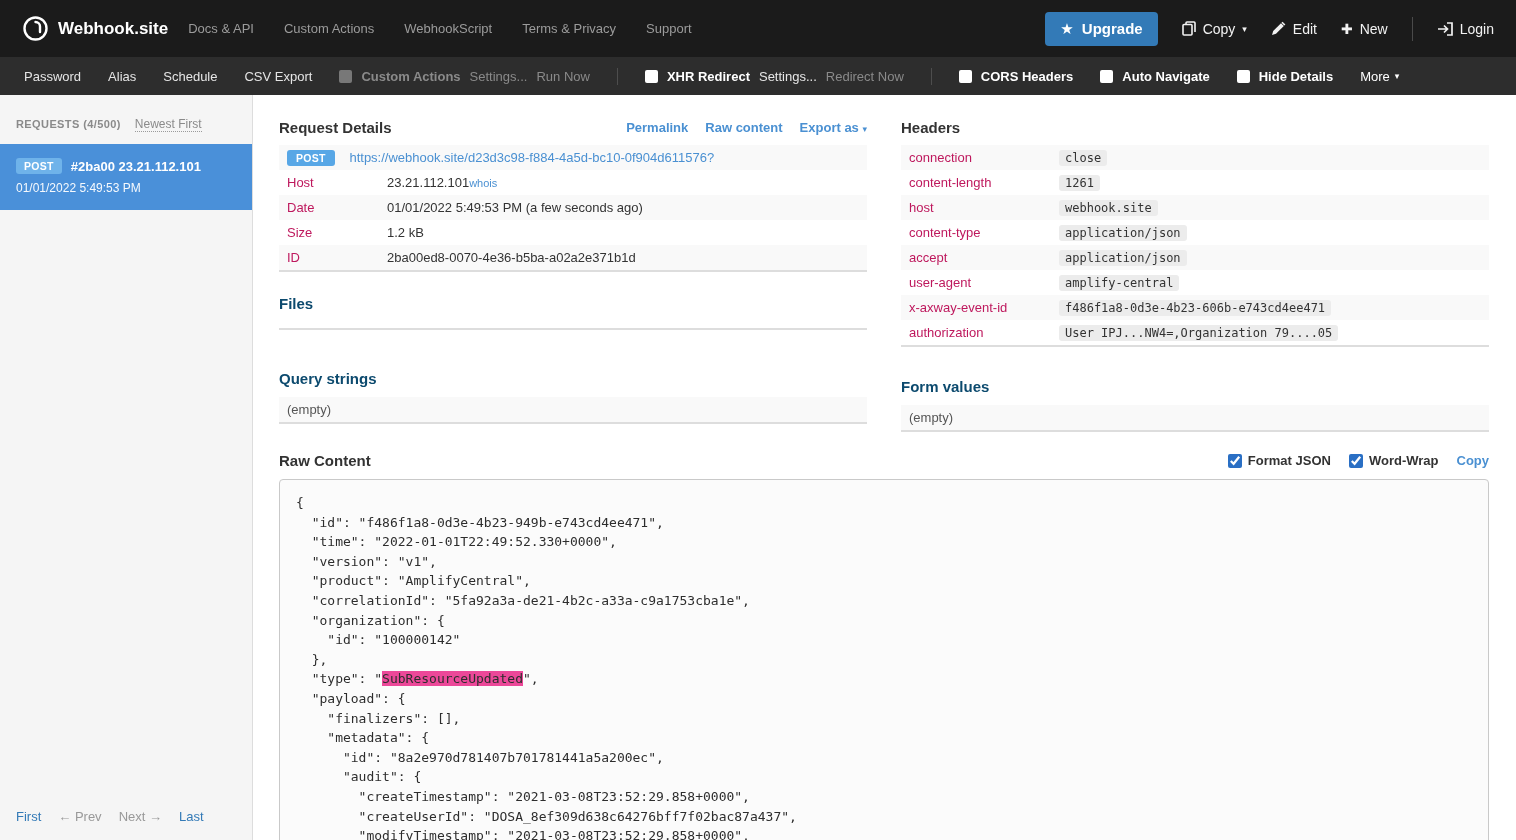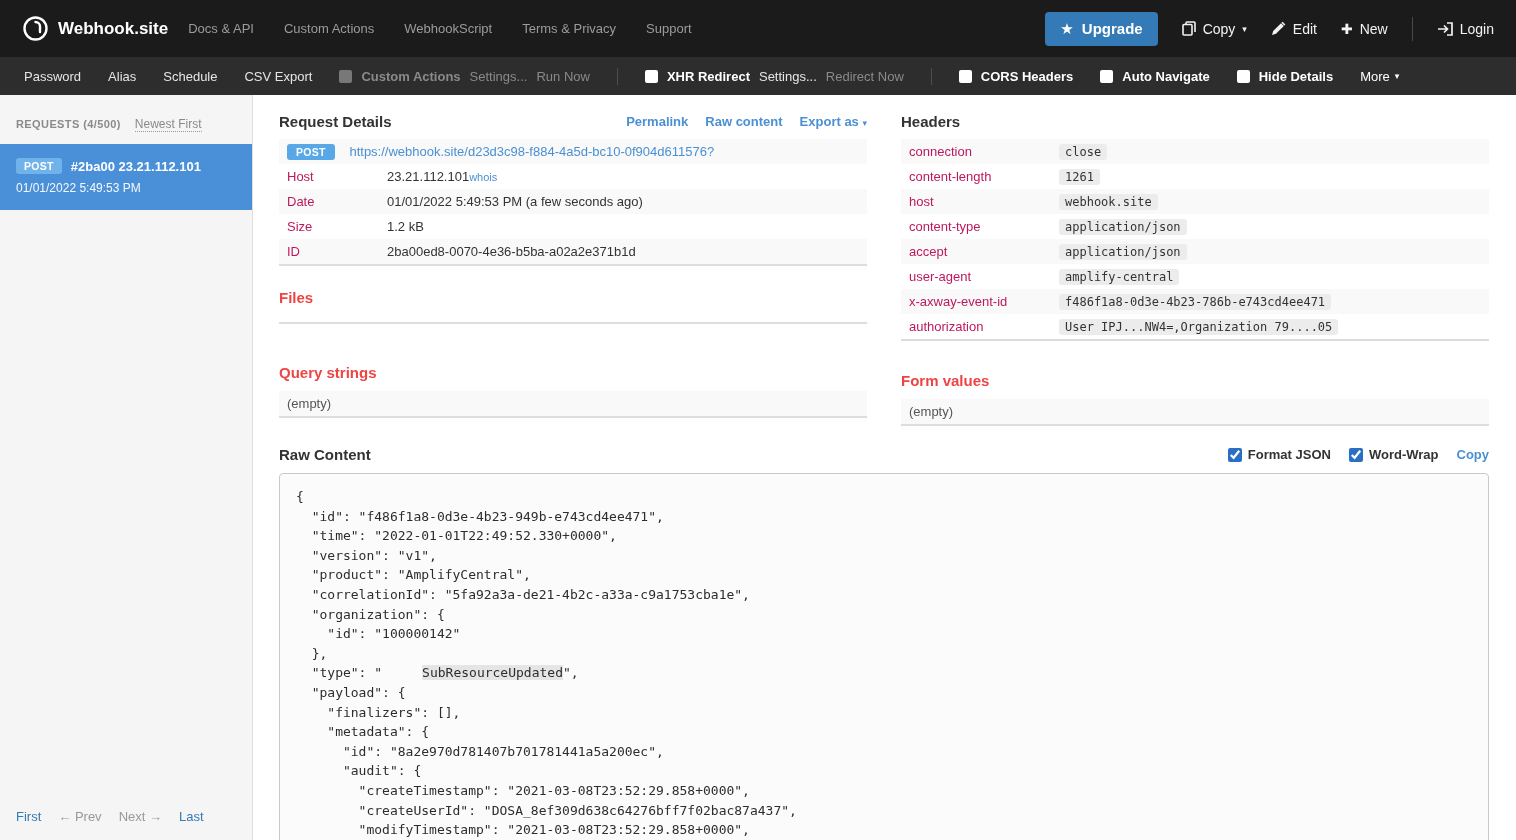--- a/index.html
+++ b/index.html
@@ -46,53 +46,53 @@
   .req-list { flex:1; }
   .req-item { background:#4a90d9; color:#fff; padding:14px 16px 15px; cursor:pointer; }
   .req-line1 { display:flex; align-items:center; gap:9px; font-size:13px; font-weight:bold; }
   .method-chip { background:#6fb3ea; color:#fff; font-size:10.5px; font-weight:bold; padding:2px 8px; border-radius:3px; letter-spacing:.3px; }
   .req-time { font-size:12px; margin-top:7px; color:rgba(255,255,255,.95); font-weight:normal; }
   .pagination { padding:14px 16px 16px; display:flex; gap:17px; font-size:13px; }
   .pg-link { color:#337ab7; }
   .pg-dim { color:#999; }
 
   
-  main { flex:1; padding:18px 27px 0 26px; overflow:hidden; min-width:0; }
+  main { flex:1; padding:24px 27px 0 26px; overflow:hidden; min-width:0; }
   .cols { display:flex; gap:34px; }
   .col { flex:1; min-width:0; }
   .sec-head { display:flex; align-items:center; justify-content:space-between; margin-bottom:9px; }
   .sec-title { font-size:15px; font-weight:bold; color:#333; }
   .sec-links { display:flex; gap:17px; font-size:13px; font-weight:600; align-items:center; }
   .sec-links a { color:#4a90d2; }
 
   table.kv { width:100%; border-collapse:collapse; font-size:13px; border-bottom:2px solid #ddd; }
   table.kv tr:nth-child(odd) { background:#f9f9f9; }
   table.kv td { padding:5px 8px; height:25px; }
   td.k { width:100px; color:#be185d; }
   .hdr-table td.k { width:150px; }
   .badge { background:#58a7e6; color:#fff; font-size:10.5px; font-weight:bold; padding:2px 9px; border-radius:3px; margin-right:11px; letter-spacing:.3px; }
   a.url-link { color:#4a90d2; }
   a.whois-link { color:#4a90d2; font-size:11px; }
   .mono-chip { font-family:"DejaVu Sans Mono","Liberation Mono",monospace; font-size:12px; background:#ececec; padding:1px 6px; border-radius:3px; color:#333; }
 
-  h2.sub { font-size:15px; font-weight:bold; color:#ef4444; margin-top:23px; margin-bottom:10px; }
+  h2.sub { font-size:15px; font-weight:bold; color:#0c4a6e; margin-top:23px; margin-bottom:10px; }
   .files-rule { border-bottom:2px solid #ddd; height:8px; margin-bottom:14px; }
   .empty-cell { color:#555; }
 
   
   .raw-head { display:flex; justify-content:space-between; align-items:center; margin:20px 0 10px; }
   .raw-opts { display:flex; gap:18px; align-items:center; font-size:13px; font-weight:600; color:#333; }
   .raw-opts label { display:flex; gap:6px; align-items:center; cursor:pointer; }
   input[type=checkbox] { accent-color:#2a6fc4; width:14px; height:14px; cursor:pointer; }
   .copy-link { color:#4a90d2; font-weight:600; }
   .raw-box { border:1px solid #c9c9c9; border-radius:4px; background:#fbfbfb; padding:13px 16px;
              font-family:"DejaVu Sans Mono","Liberation Mono",monospace; font-size:13px; line-height:19.6px;
              color:#2d2d2d; height:430px; overflow:hidden; }
   .code-line { white-space:pre; }
-  mark { background:#e5e5e5; color:inherit;margin-left:40px; }
+  mark { background:#ec4899; color:inherit; }
 </style>
 </head>
 <body>
 
 <header class="navbar">
   <a class="brand">
     <span class="icon16">
       <svg width="27" height="27" viewBox="0 0 27 27">
           <circle cx="13.5" cy="13.5" r="11" fill="none" stroke="#fff" stroke-width="2.4"></circle>
           <path d="M13.5 7 a4.5 4.5 0 0 1 4.5 4.5 v5.5" fill="none" stroke="#fff" stroke-width="2.4" stroke-linecap="round"></path>
@@ -286,21 +286,21 @@
           <tr>
                 <td class="k">accept</td>
                 <td><span class="mono-chip">application/json</span></td>
               </tr>
           <tr>
                 <td class="k">user-agent</td>
                 <td><span class="mono-chip">amplify-central</span></td>
               </tr>
           <tr>
                 <td class="k">x-axway-event-id</td>
-                <td><span class="mono-chip">f486f1a8-0d3e-4b23-786b-e743cd4ee471</span></td>
+                <td><span class="mono-chip">f486f1a8-0d3e-4b23-606b-e743cd4ee471</span></td>
               </tr>
           <tr>
                 <td class="k">authorization</td>
                 <td><span class="mono-chip">User IPJ...NW4=,Organization 79....05</span></td>
               </tr>
         </tbody>
           </table>
 
         <h2 class="sub" style="margin-top:31px;">Form values</h2>
         <table class="kv">

